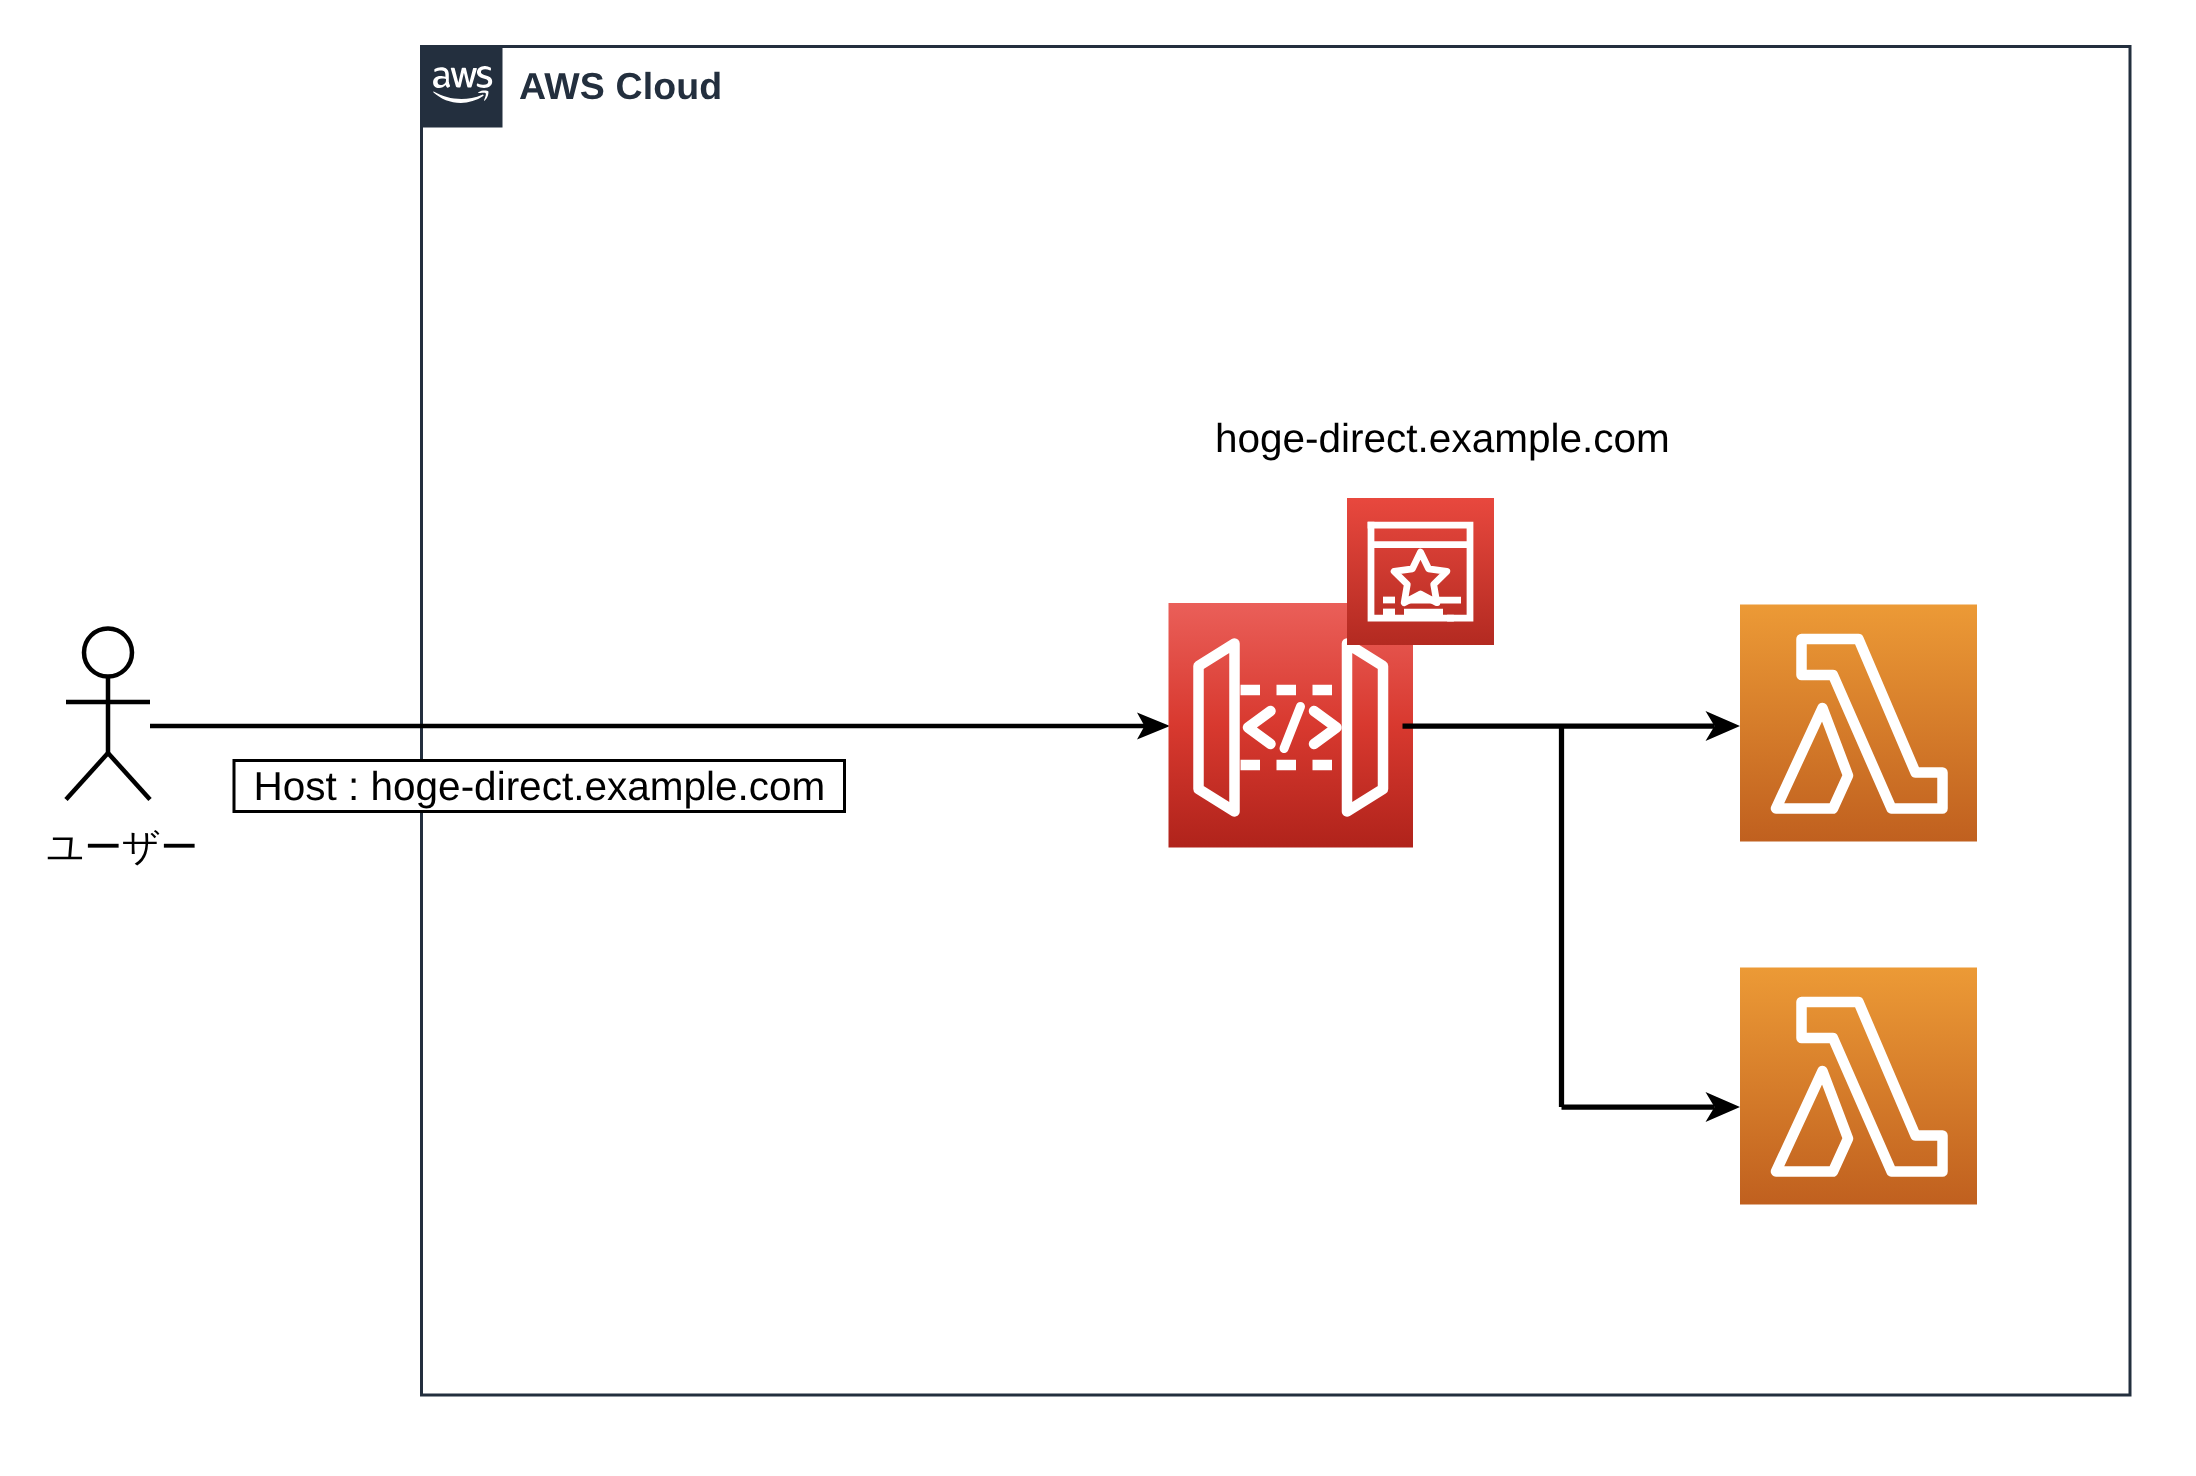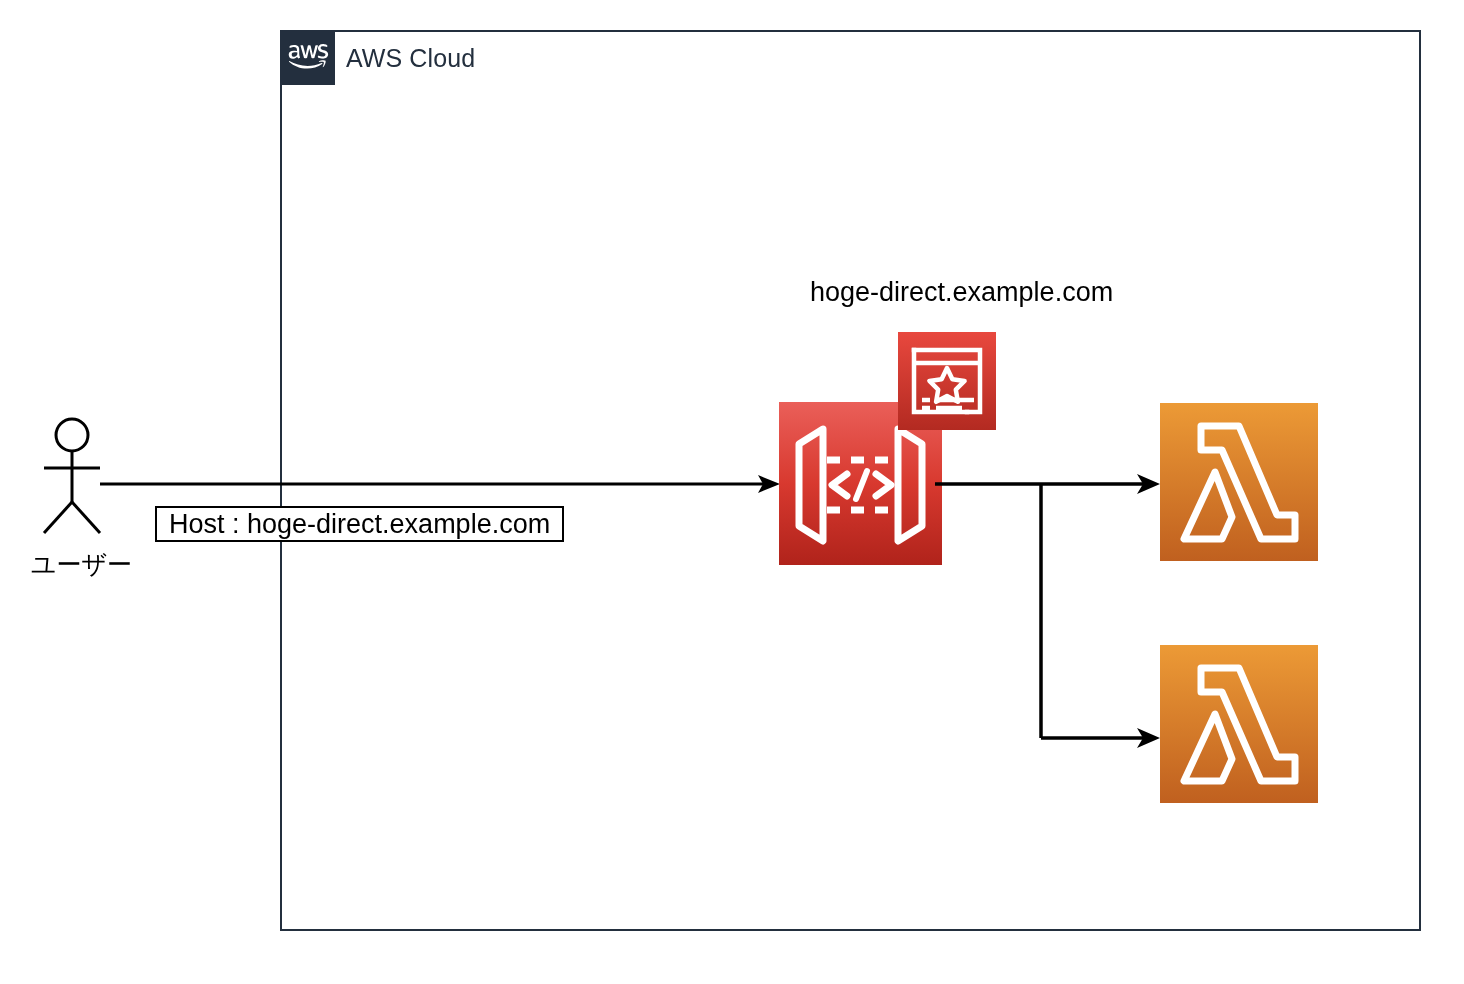--- a/index.html
+++ b/index.html
@@ -43,20 +43,21 @@
   }
   #aws-cloud-logo svg { display: block; }
   #aws-cloud-label {
     position: absolute;
     left: 346px;
     top: 44px;
     font-size: 25px;
     color: #232F3E;
     letter-spacing: 0.1px;
     white-space: nowrap;
+    font-weight: bold;
   }
 
   
   #user-actor {
     position: absolute;
     left: 28px;
     top: 418px;
     width: 88px;
     height: 115px;
   }

